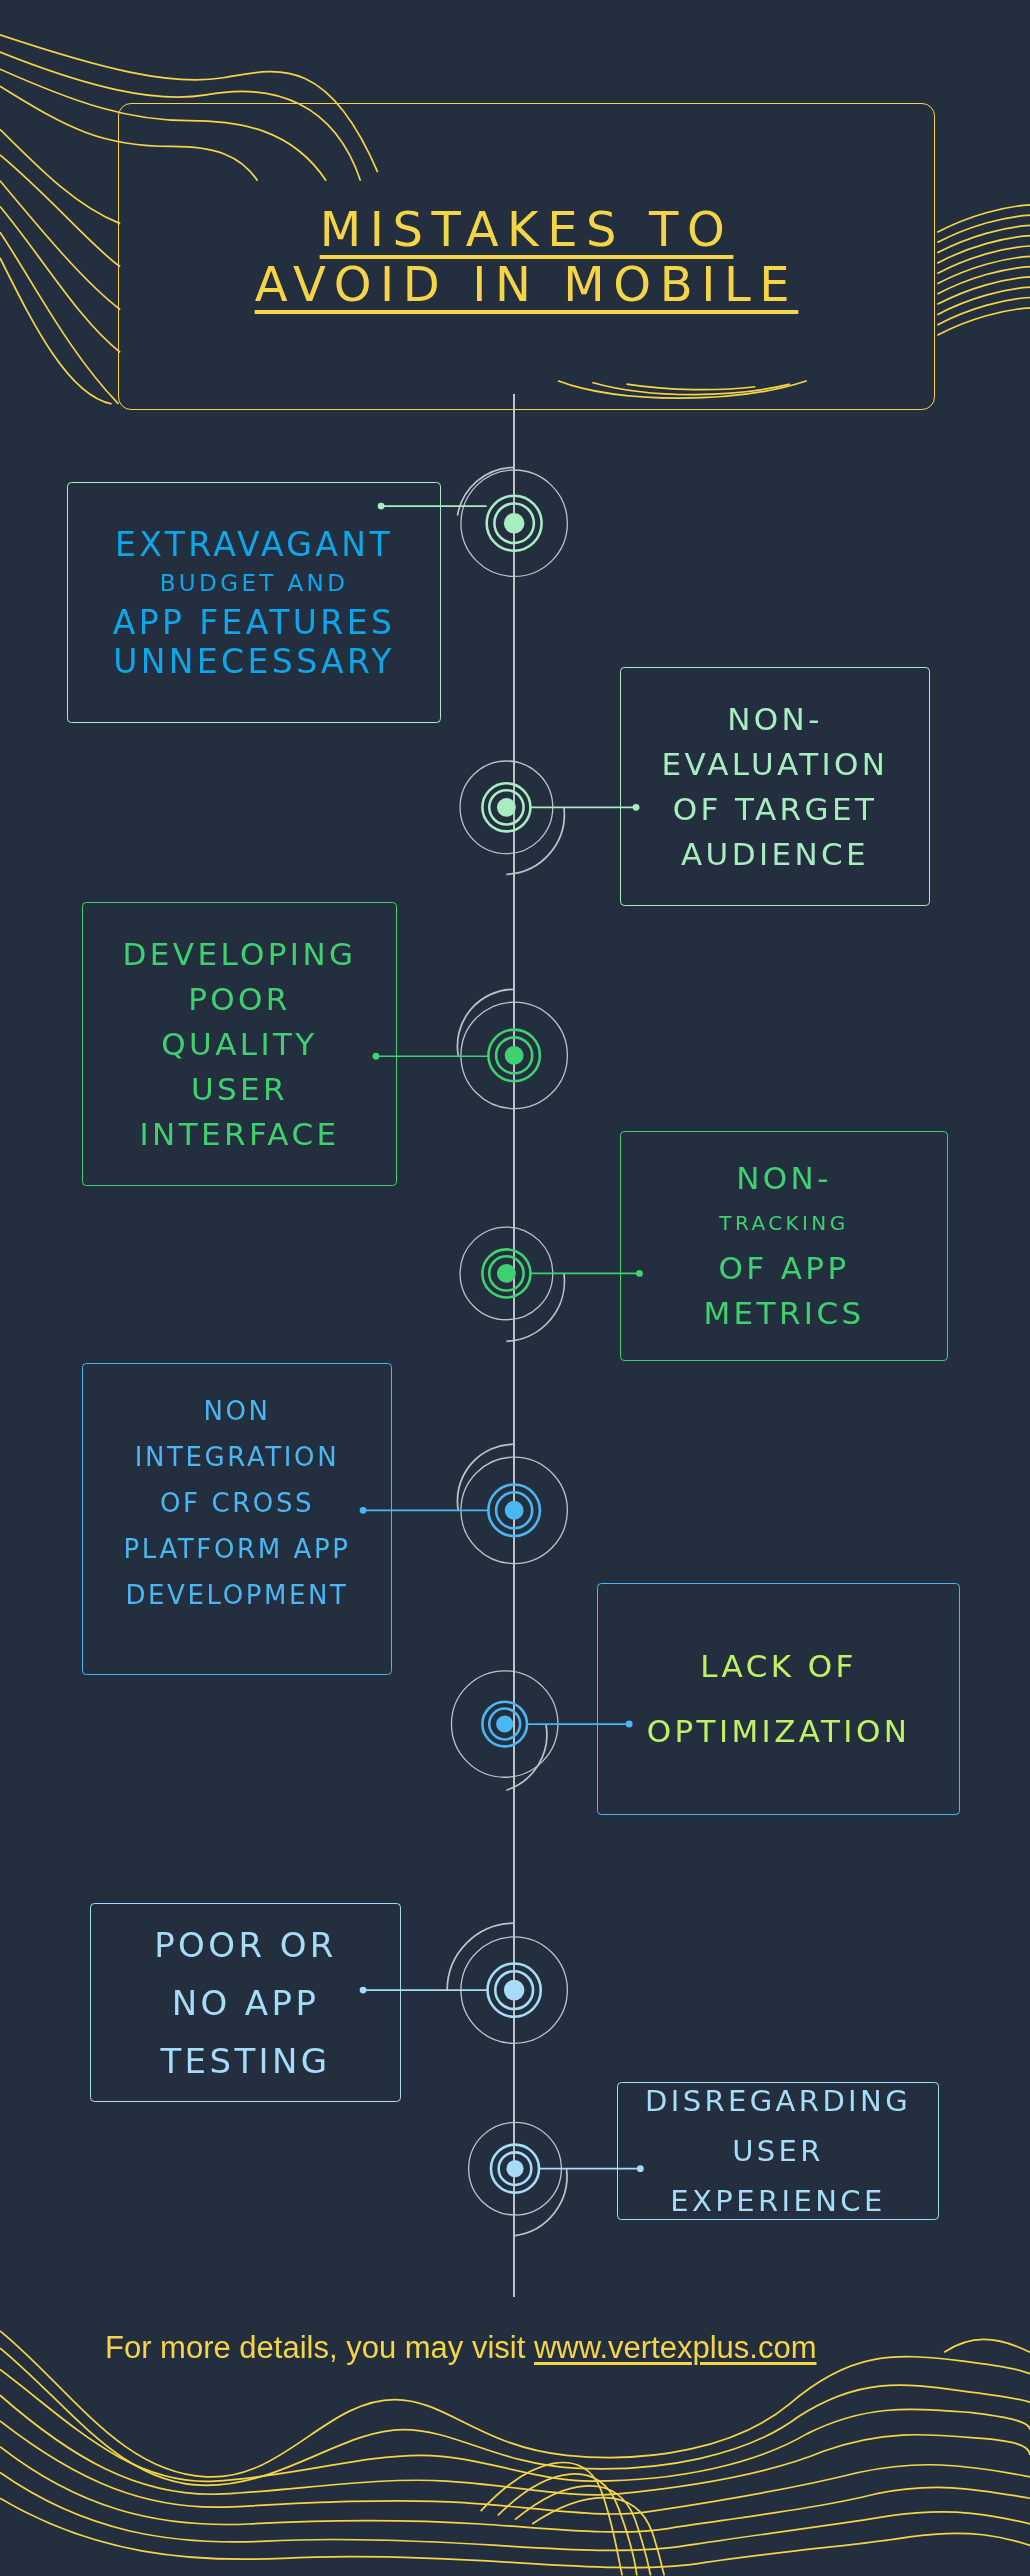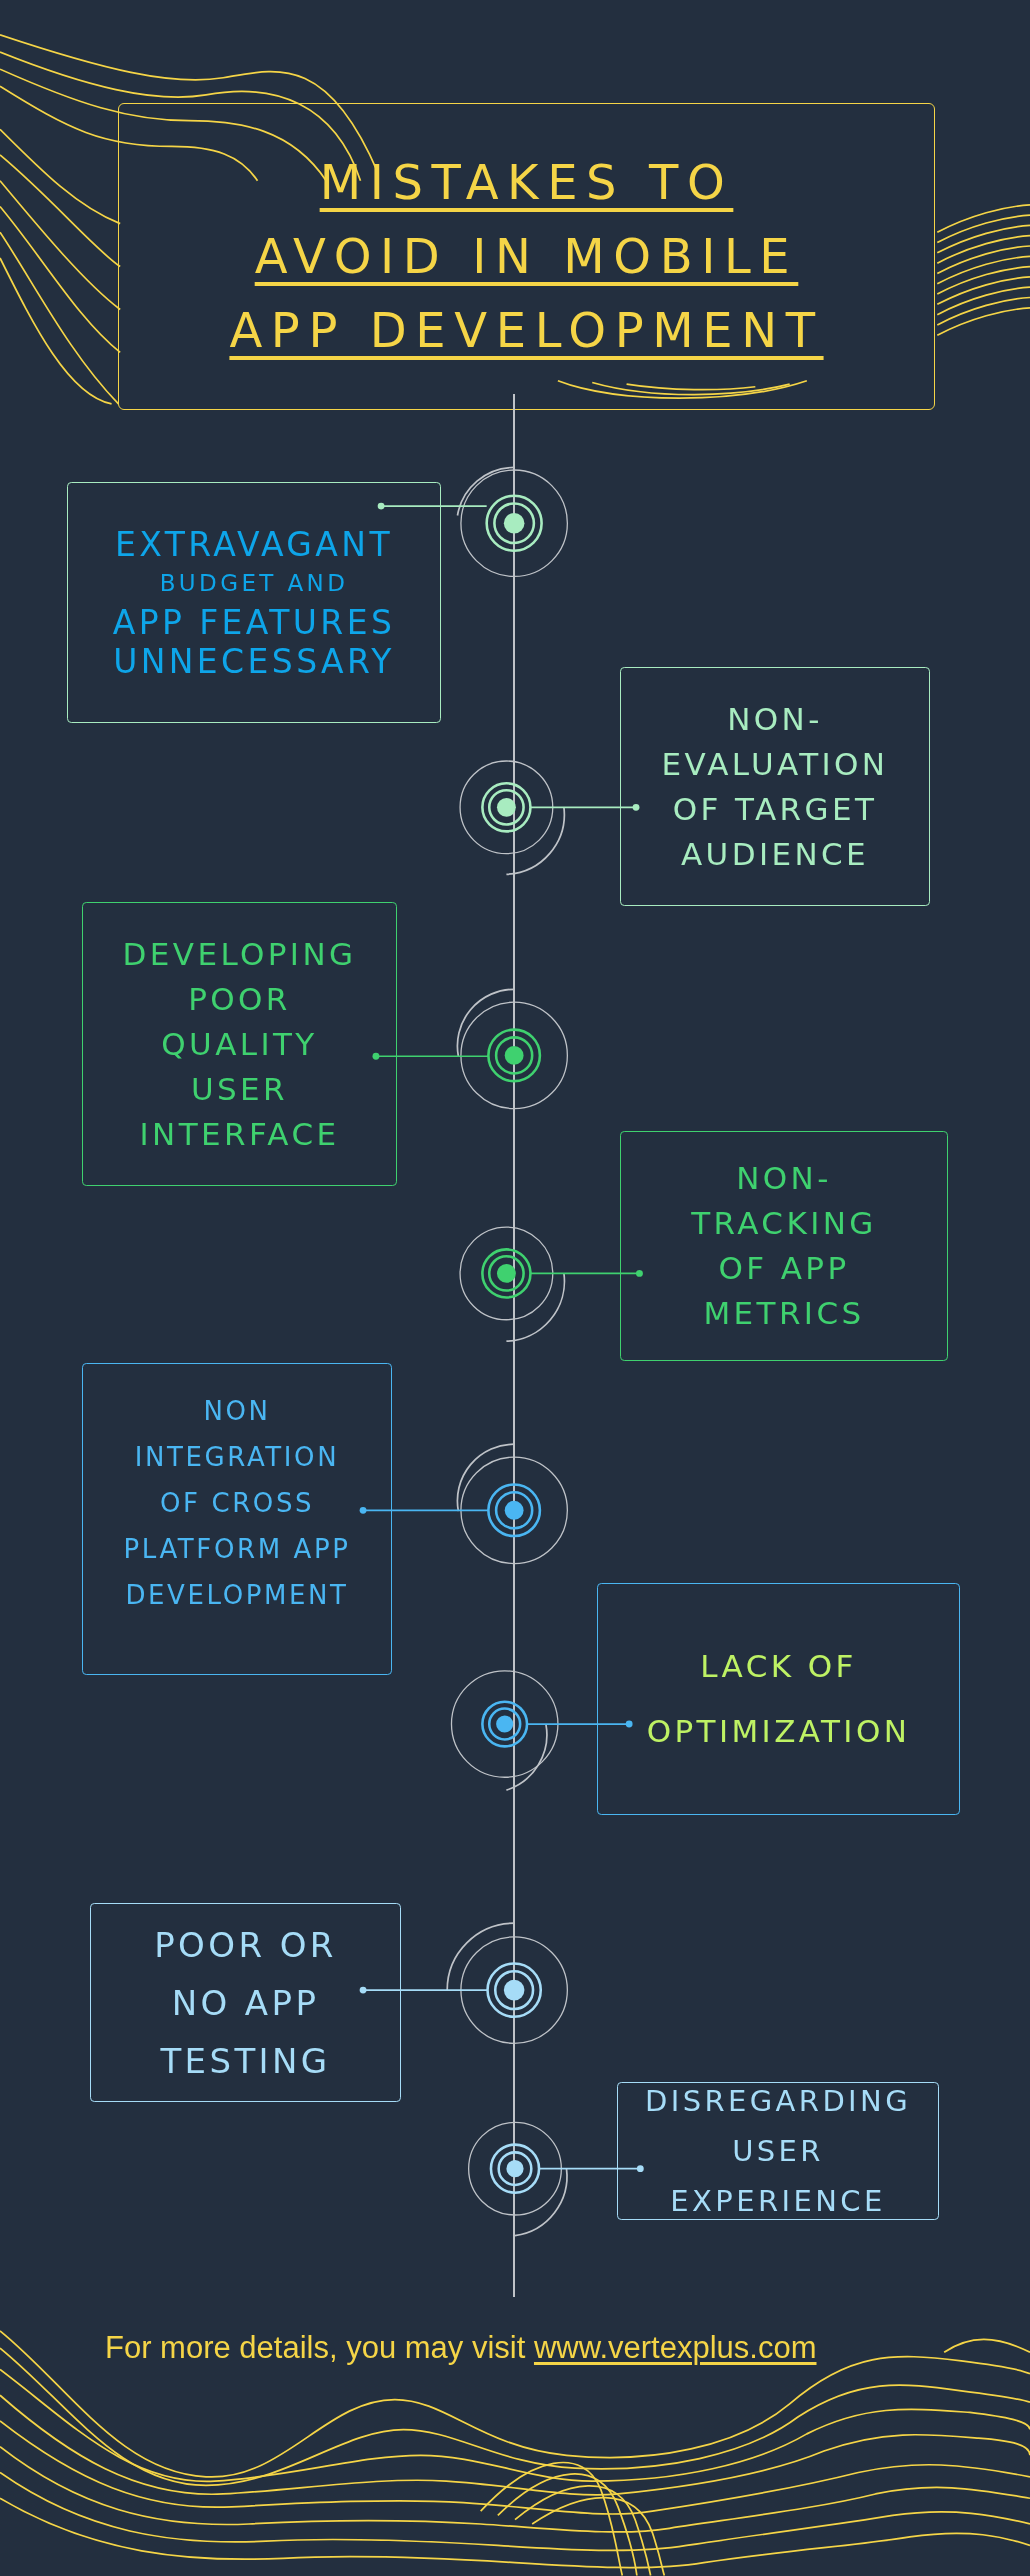--- a/index.html
+++ b/index.html
@@ -4,23 +4,22 @@
 <style>
   html, body { margin:0; padding:0; }
   body {
     width:1030px; height:2576px; position:relative; overflow:hidden;
     background:#232f3f;
     font-family:"DejaVu Sans", sans-serif;
   }
   svg.deco { position:absolute; left:0; top:0; pointer-events:none; }
   .title-box {
     position:absolute; left:118px; top:103px; width:817px; height:307px;
-    border:1.3px solid #f5d547; border-radius:6px; box-sizing:border-box;
+    border:1.3px solid #f5d547; border-radius:13px; box-sizing:border-box;
     display:flex; flex-direction:column; align-items:center; justify-content:center;
-    gap:19px;
   }
   .title-line {
     color:#f5d547; font-family:"DejaVu Sans", sans-serif; font-size:48px;
     letter-spacing:8.6px; font-weight:normal; line-height:55px;
     text-decoration:underline; text-decoration-thickness:4.3px; text-underline-offset:8.6px;
     white-space:nowrap;
   }
   .timeline-line {
     position:absolute; left:513px; top:394px; width:1.7px; height:1903px; background:#bfc3c8;
   }
@@ -84,21 +83,20 @@
     <path d="M580 2930 C640 2870 700 2865 720 2920 C735 2960 740 2985 742 3000"></path>
     <path d="M600 2935 C660 2885 720 2880 740 2935 C752 2970 756 2990 758 3000"></path>
     <path d="M620 2940 C680 2900 740 2895 760 2950 C770 2980 772 2995 774 3000"></path>
     <path d="M1200 2740 C1160 2720 1130 2720 1100 2740"></path>
   </g>
 </svg>
 
 <div class="title-box">
   <div class="title-line">MISTAKES TO</div>
   <div class="title-line">AVOID IN MOBILE</div>
-  <div class="title-line">APP DEVELOPMENT</div>
 </div>
 
 <div class="timeline-line"></div>
 
 <svg class="deco" width="1030" height="2576" viewBox="0 0 1200 3000">
 
   <g>
     <path d="M533 600 A67 67 0 0 1 599 544" fill="none" stroke="#bfc3c8" stroke-width="2"></path>
     <circle cx="599" cy="609" r="62" fill="none" stroke="#bfc3c8" stroke-width="1.5"></circle>
     <circle cx="599" cy="609" r="32" fill="none" stroke="#a8ecc0" stroke-width="3"></circle>
@@ -196,21 +194,21 @@
 <div class="card" style="left:82px; top:902px; width:315px; height:284px; border-color:#3fd16f; color:#3fd16f;">
   <span class="card-line" style="font-size:31px; line-height:45px;">DEVELOPING</span>
   <span class="card-line" style="font-size:31px; line-height:45px;">POOR</span>
   <span class="card-line" style="font-size:31px; line-height:45px;">QUALITY</span>
   <span class="card-line" style="font-size:31px; line-height:45px;">USER</span>
   <span class="card-line" style="font-size:31px; line-height:45px;">INTERFACE</span>
 </div>
 
 <div class="card" style="left:620px; top:1131px; width:328px; height:230px; border-color:#3fd16f; color:#3fd16f;">
   <span class="card-line" style="font-size:31px; line-height:45px;">NON-</span>
-  <span class="card-line" style="font-size:31px; line-height:45px;">TRACKING</span>
+  <span class="card-line" style="font-size:20px; line-height:45px;">TRACKING</span>
   <span class="card-line" style="font-size:31px; line-height:45px;">OF APP</span>
   <span class="card-line" style="font-size:31px; line-height:45px;">METRICS</span>
 </div>
 
 <div class="card" style="left:82px; top:1363px; width:310px; height:312px; border-color:#4ab6f2; color:#4ab6f2; justify-content:flex-start; padding-top:24px;">
   <span class="card-line" style="font-size:26px; line-height:46px; letter-spacing:2.6px;">NON</span>
   <span class="card-line" style="font-size:26px; line-height:46px; letter-spacing:2.6px;">INTEGRATION</span>
   <span class="card-line" style="font-size:26px; line-height:46px; letter-spacing:2.6px;">OF CROSS</span>
   <span class="card-line" style="font-size:26px; line-height:46px; letter-spacing:2.6px;">PLATFORM APP</span>
   <span class="card-line" style="font-size:26px; line-height:46px; letter-spacing:2.6px;">DEVELOPMENT</span>

